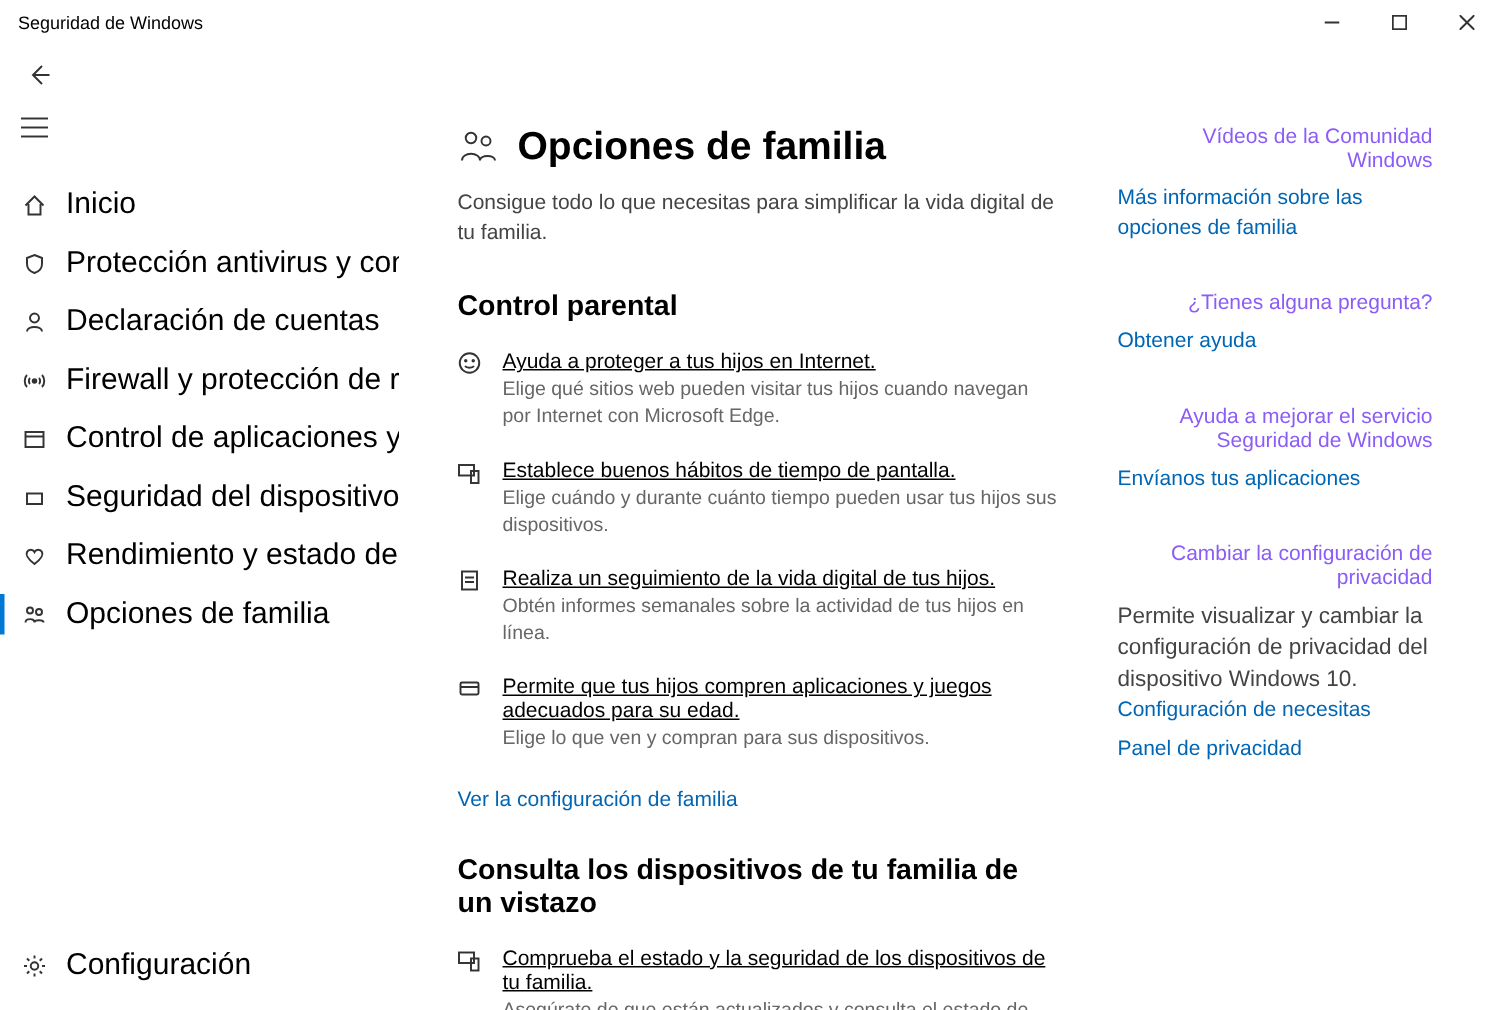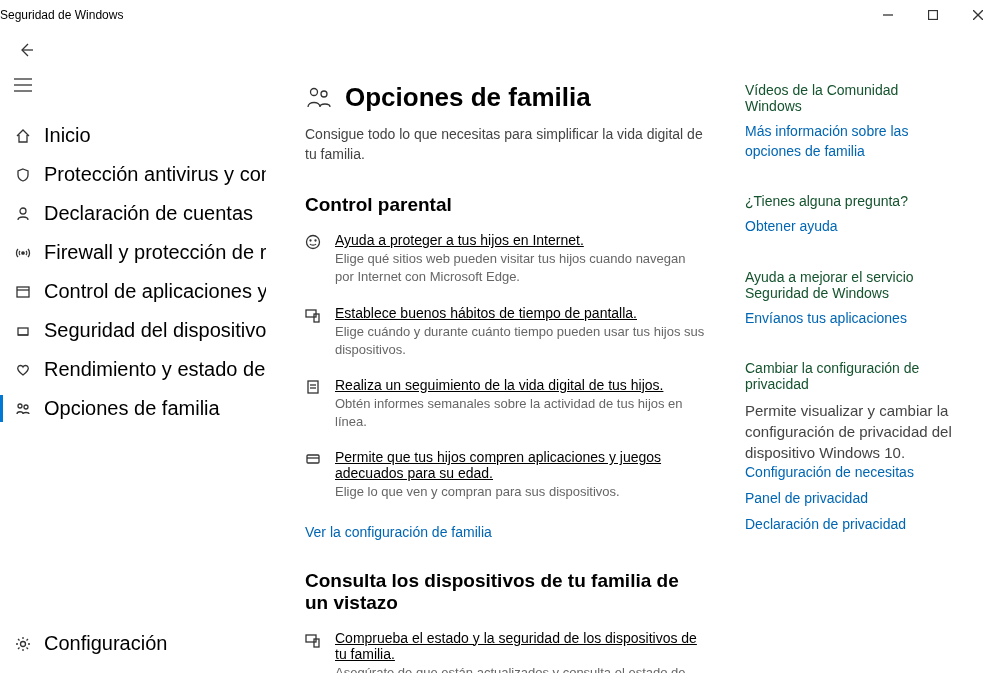--- a/index.html
+++ b/index.html
@@ -1,17 +1,17 @@
 <!DOCTYPE html>
 <html><head>
 <meta charset="utf-8">
 <style>
 * { margin: 0; padding: 0; box-sizing: border-box; font-family: "Segoe UI", Arial, sans-serif; }
 body { background: #fff; width: 1000px; height: 673px; overflow: hidden; color: #000; }
-.titlebar { height: 30px; display: flex; align-items: center; padding-left: 0; font-size: 12px; }
+.titlebar { height: 30px; display: flex; align-items: center; padding-left: 12px; font-size: 12px; }
 .titlebar-spacer { flex: 1; }
 .titlebar-btn { width: 45px; height: 30px; display: flex; align-items: center; justify-content: center; font-size: 10px; cursor: pointer; }
 .back-row { height: 40px; display: flex; align-items: center; padding-left: 14px; }
 .back-btn { width: 24px; height: 24px; display: flex; align-items: center; justify-content: center; cursor: pointer; }
 .main-layout { display: flex; height: calc(100% - 70px); }
 .sidebar { width: 280px; display: flex; flex-direction: column; }
 .hamburger { padding: 8px 14px 20px; cursor: pointer; }
 .nav-items { flex: 1; }
 .nav-item { display: flex; align-items: center; padding: 8px 14px; cursor: pointer; font-size: 20px; position: relative; }
 .nav-item.selected::before { content: ""; position: absolute; left: 0; top: 6px; bottom: 6px; width: 3px; background: #0078d4; }
@@ -27,21 +27,21 @@
 .page-title { font-size: 26px; font-weight: 600; }
 .page-subtitle { font-size: 14px; color: #444; margin-bottom: 30px; line-height: 1.4; }
 .section-heading { font-size: 19px; font-weight: 600; margin-bottom: 16px; }
 .feature { display: flex; margin-bottom: 18px; }
 .feature-icon { width: 18px; height: 18px; margin-right: 12px; margin-top: 2px; flex-shrink: 0; }
 .feature-body { }
 .feature-title { font-size: 14px; color: #000; margin-bottom: 2px; text-decoration: underline; }
 .feature-desc { font-size: 13px; color: #666; line-height: 1.4; }
 .link { color: #0066b4; font-size: 14px; cursor: pointer; display: inline-block; margin-top: 4px; margin-bottom: 30px; }
 .side-block { margin-bottom: 32px; }
-.side-heading { font-size: 14px; font-weight: 400; color: #14532d; margin-bottom: 8px; }
+.side-heading { font-size: 14px; font-weight: 400; color: #8b5cf6; margin-bottom: 8px; text-align: right; }
 .side-link { color: #0066b4; font-size: 14px; cursor: pointer; display: block; margin-bottom: 6px; line-height: 1.4; }
 .side-text { font-size: 15px; color: #444; line-height: 1.4; }
 svg { stroke: #333; fill: none; stroke-width: 1.3; }
 </style>
 </head>
 <body>
 
 <div class="titlebar">
   <span>Seguridad de Windows</span>
   <div class="titlebar-spacer"></div>
@@ -258,17 +258,16 @@
       </div>
       <div class="side-block">
         <div class="side-heading">Ayuda a mejorar el servicio Seguridad de Windows</div>
         <a class="side-link">Envíanos tus aplicaciones</a>
       </div>
       <div class="side-block">
         <div class="side-heading">Cambiar la configuración de privacidad</div>
         <div class="side-text">Permite visualizar y cambiar la configuración de privacidad del dispositivo Windows 10.</div>
         <a class="side-link">Configuración de necesitas</a>
         <a class="side-link">Panel de privacidad</a>
-        <a class="side-link">Declaración de privacidad</a>
       </div>
     </div>
   </div>
 </div>
 
 </body></html>

